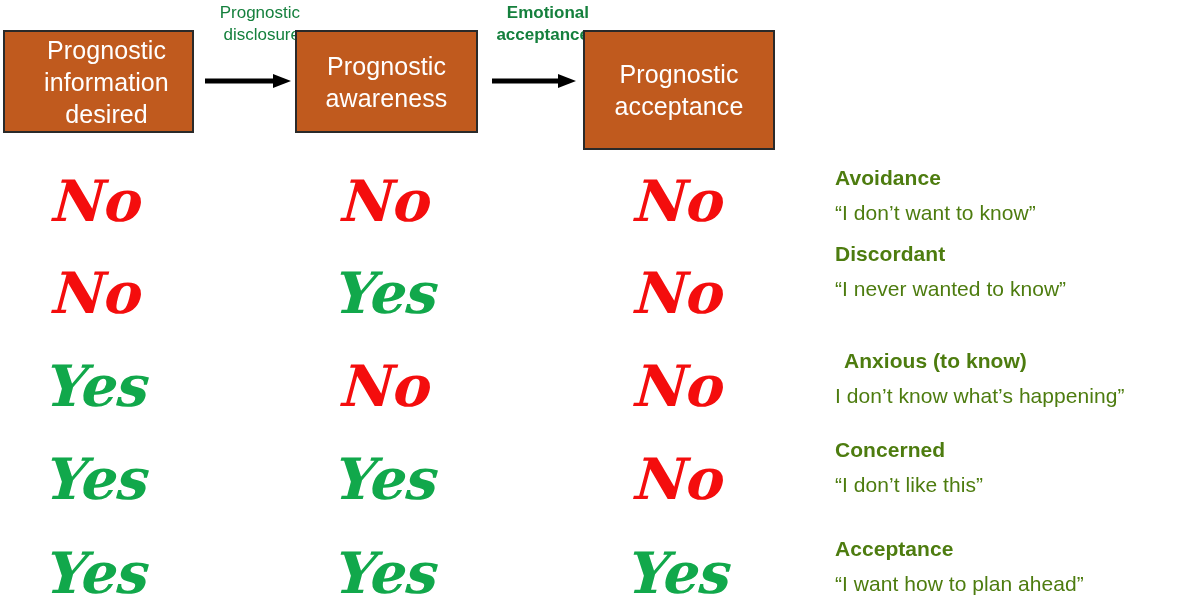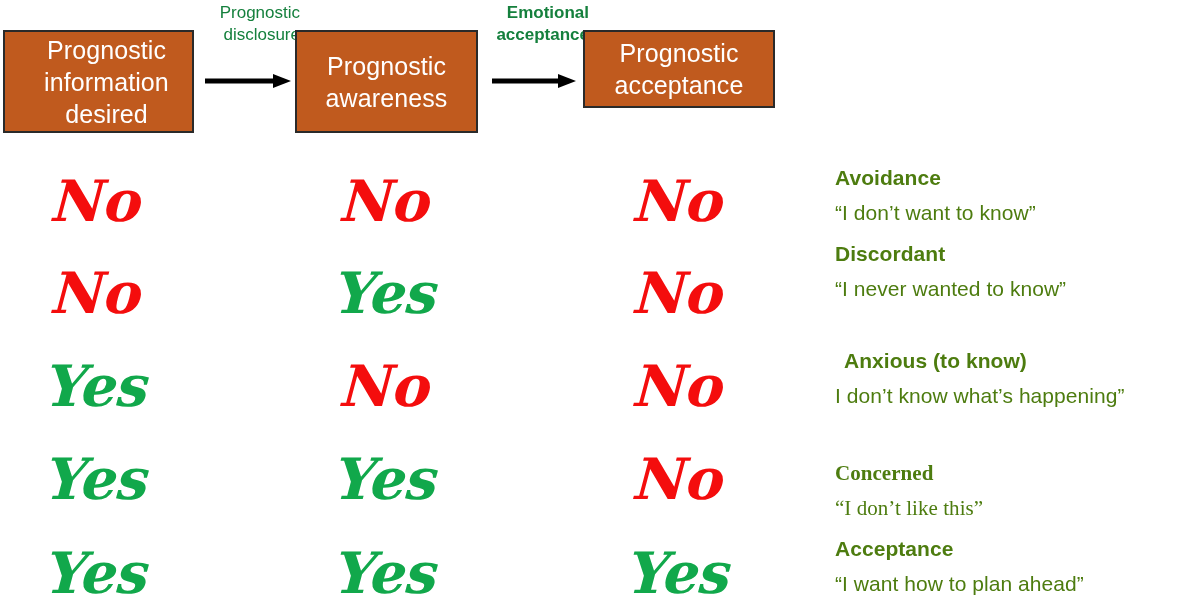--- a/index.html
+++ b/index.html
@@ -31,21 +31,21 @@
     text-align: center;
     font-size: 25px;
     line-height: 1.28;
     font-weight: 400;
     letter-spacing: 0.1px;
   }
   .flow-box .box-text { display: block; padding: 0 6px; }
 
   #box-1 { left: 3px;   top: 30px; width: 191px; height: 103px; padding-left: 16px; }
   #box-2 { left: 295px; top: 30px; width: 183px; height: 103px; align-items: center; }
-  #box-3 { left: 583px; top: 30px; width: 192px; height: 78px; }
+  #box-3 { left: 583px; top: 30px; width: 192px; height: 120px; }
 
   .flow-label {
     position: absolute;
     text-align: right;
     font-size: 17px;
     line-height: 1.30;
     color: #15803d;
     white-space: pre-line;
   }
   #label-1 { left: 195px; top: 2px;  width: 105px; }
@@ -158,21 +158,21 @@
         <div class="desc-quote">“I don’t want to know”</div>
       </div>
       <div class="desc" style="top: 241px;">
         <div class="desc-title">Discordant</div>
         <div class="desc-quote">“I never wanted to know”</div>
       </div>
       <div class="desc indented" style="top: 348px;">
         <div class="desc-title">Anxious (to know)</div>
         <div class="desc-quote">I don’t know what’s happening”</div>
       </div>
-      <div class="desc" style="top: 461px; font-family: Liberation Serif, serif;">
+      <div class="desc" style="top: 437px;">
         <div class="desc-title">Concerned</div>
         <div class="desc-quote">“I don’t like this”</div>
       </div>
       <div class="desc" style="top: 536px;">
         <div class="desc-title">Acceptance</div>
         <div class="desc-quote">“I want how to plan ahead”</div>
       </div>
     </div>
 
 </div>

